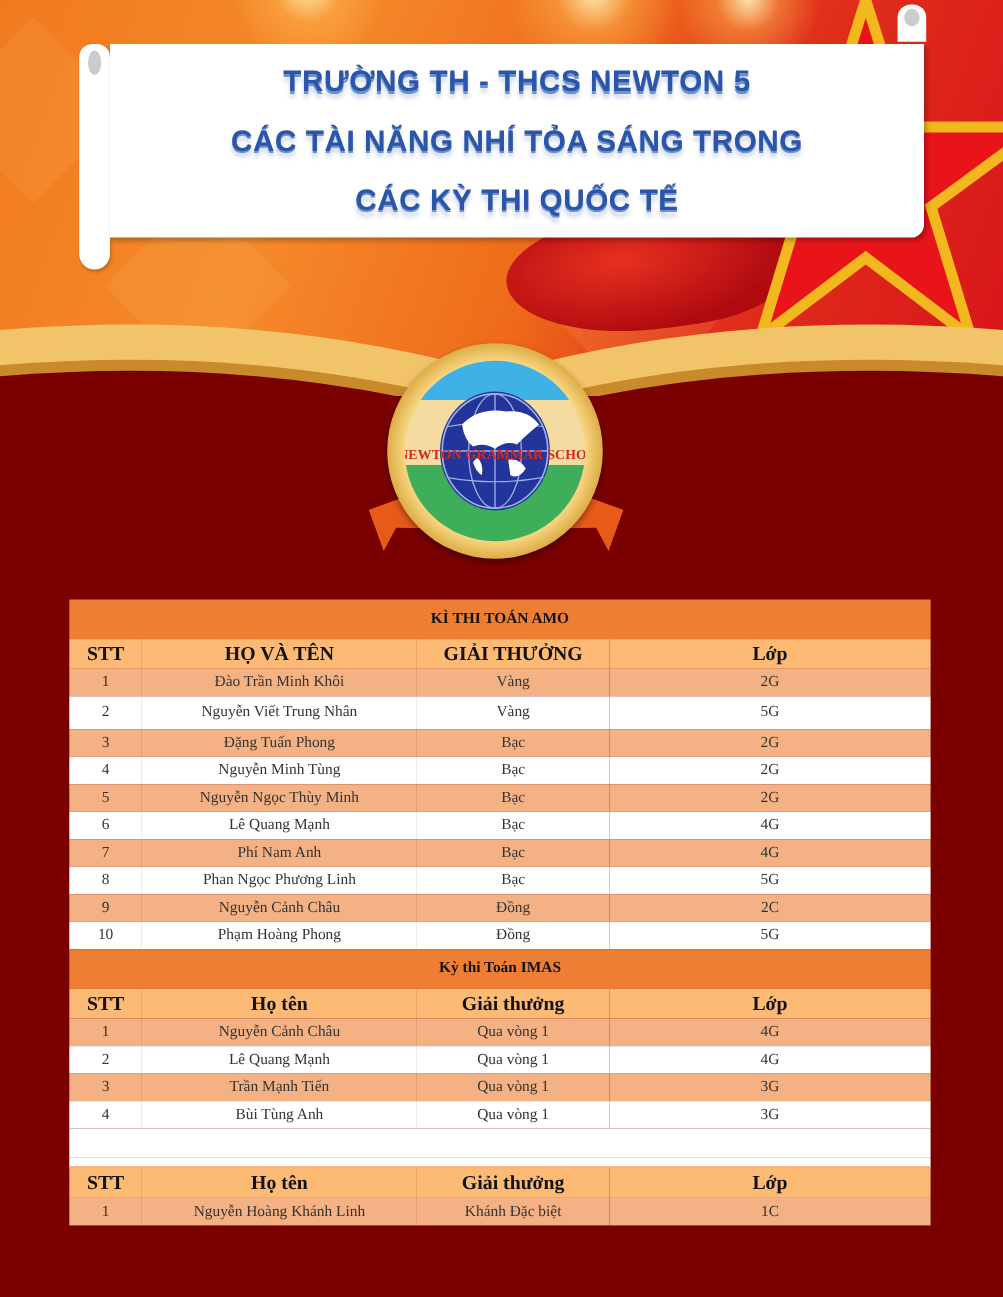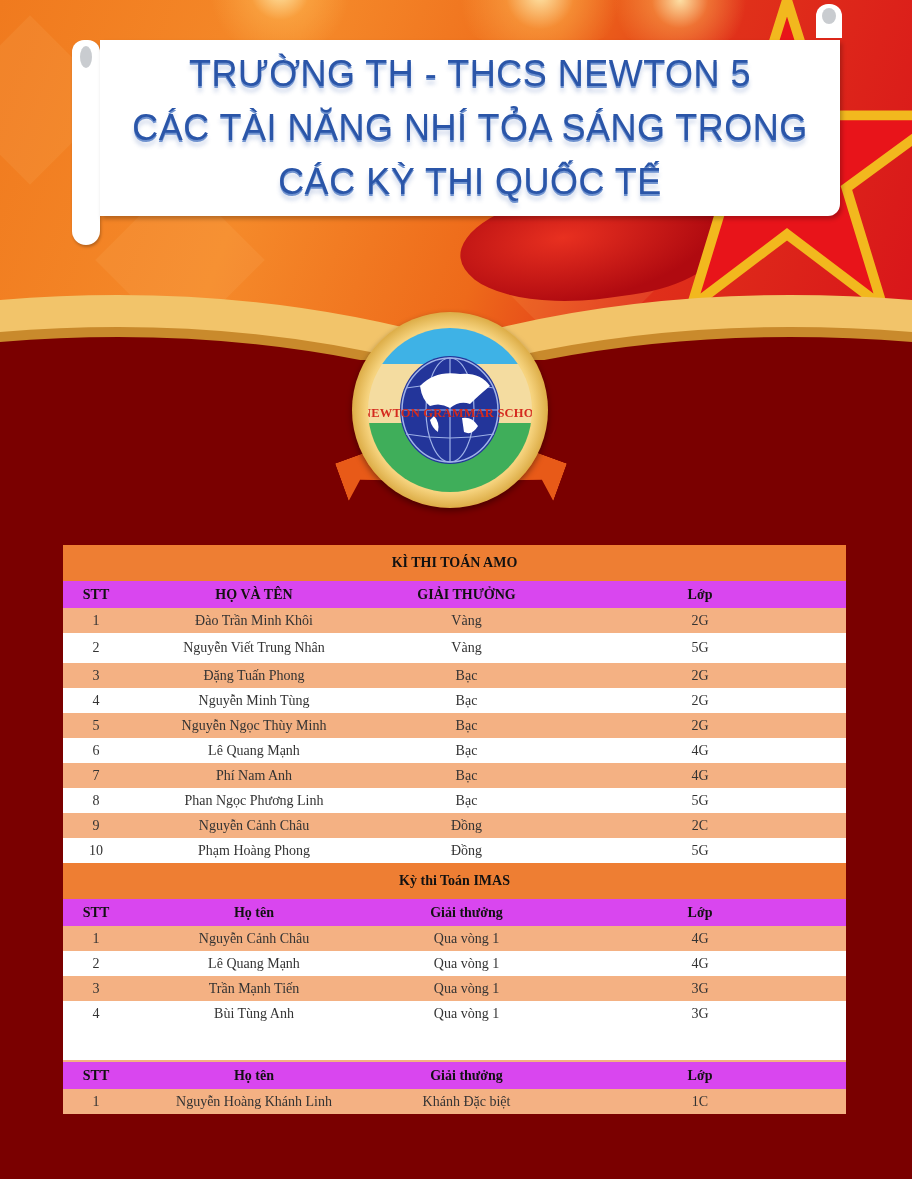--- a/index.html
+++ b/index.html
@@ -11,35 +11,35 @@
   .star { position:absolute; right:-40px; top:-10px; width:330px; height:330px; }
   .ribbon { position:absolute; left:460px; top:190px; width:260px; height:110px; border-radius:50% 50% 40% 60%; background: radial-gradient(ellipse at 40% 40%, #e83020, #b00a10 70%); transform:rotate(-8deg); }
   .book { position:absolute; left:0; top:270px; width:912px; height:140px; }
   .scroll { position:absolute; left:72px; top:30px; width:770px; height:215px; }
   .scroll-body { position:absolute; left:28px; top:10px; width:740px; height:176px; background:#fff; border-radius:0 0 12px 0; box-shadow: 2px 3px 4px rgba(0,0,0,0.25); }
   .scroll-left { position:absolute; left:0; top:10px; width:28px; height:205px; background:#fff; border-radius:12px 12px 14px 14px; box-shadow: 1px 2px 3px rgba(0,0,0,0.25); }
   .scroll-left::before { content:""; position:absolute; left:8px; top:6px; width:12px; height:22px; border-radius:50%; background:#c9ccd0; }
   .scroll-curl { position:absolute; right:0; top:-26px; width:26px; height:34px; background:#fff; border-radius:12px 12px 0 0; }
   .scroll-curl::before { content:""; position:absolute; left:6px; top:4px; width:14px; height:16px; border-radius:50%; background:#c9ccd0; }
   .title-lines { position:absolute; left:28px; top:10px; width:740px; height:176px; display:flex; flex-direction:column; align-items:center; justify-content:center; gap:14px; }
-  .title-line { font-family:"Liberation Sans", sans-serif; font-weight:normal; font-size:36px; color:#2a55a8; letter-spacing:0.5px;
+  .title-line { font-family:"Liberation Sans", sans-serif; font-weight:bold; font-size:27px; color:#2a55a8; letter-spacing:0.5px;
     text-shadow: 0 2px 0 #6f92cf, 0 6px 4px rgba(42,85,168,0.25); line-height:40px; }
   .logo-wrap { position:absolute; left:352px; top:312px; width:200px; height:200px; }
   .ribbon-tail { position:absolute; width:60px; height:40px; background:#e85a18; }
   .logo-ring { position:absolute; left:0; top:0; width:196px; height:196px; border-radius:50%; background: radial-gradient(circle, #f6d37e 60%, #d9a840 72%, #f3d07a 85%, #b7832a 100%); box-shadow: 0 3px 6px rgba(0,0,0,0.4); }
   .logo-inner { position:absolute; left:16px; top:16px; width:164px; height:164px; border-radius:50%; overflow:hidden;
     background: linear-gradient(180deg, #3eb2e6 0%, #3eb2e6 22%, #f4dca0 22%, #f4dca0 58%, #3fae5a 58%, #3fae5a 100%); }
   .globe { position:absolute; left:32px; top:28px; width:100px; height:108px; border-radius:50%; background:#23359a; overflow:hidden; }
   .logo-text { position:absolute; left:-6px; top:78px; width:176px; text-align:center; font-family:"Liberation Serif", serif; font-weight:bold; font-size:12.5px; color:#d42a1e; letter-spacing:0.2px; white-space:nowrap; }
   .table-wrap { position:absolute; left:63px; top:545px; width:783px; }
   table { width:100%; border-collapse:collapse; table-layout:fixed; font-family:"Liberation Serif", serif; font-size:14px; color:#333; }
   col.c1 { width:66px; } col.c2 { width:250px; } col.c3 { width:175px; } col.c4 { width:292px; }
   td, th { padding:0; text-align:center; vertical-align:middle; }
   tr.sect td { background:#ee7e33; font-weight:bold; color:#111; height:36px; }
-  tr.head th { background:#d946ef; font-weight:bold; color:#111; height:27px; font-size:14px; }
+  tr.head th { background:#fdba74; font-weight:bold; color:#111; height:27px; font-size:18px; }
   tr.row td { height:25px; }
   tr.row.odd td { background:#f4b183; }
   tr.row.even td { background:#fff; }
   tr.spacer td { background:#fff; height:26px; }
   tr.gap td { background:#fff; height:8px; border-bottom:2px solid #f4b183; }
 </style>
 </head>
 <body>
 
 <div class="top-bg">

